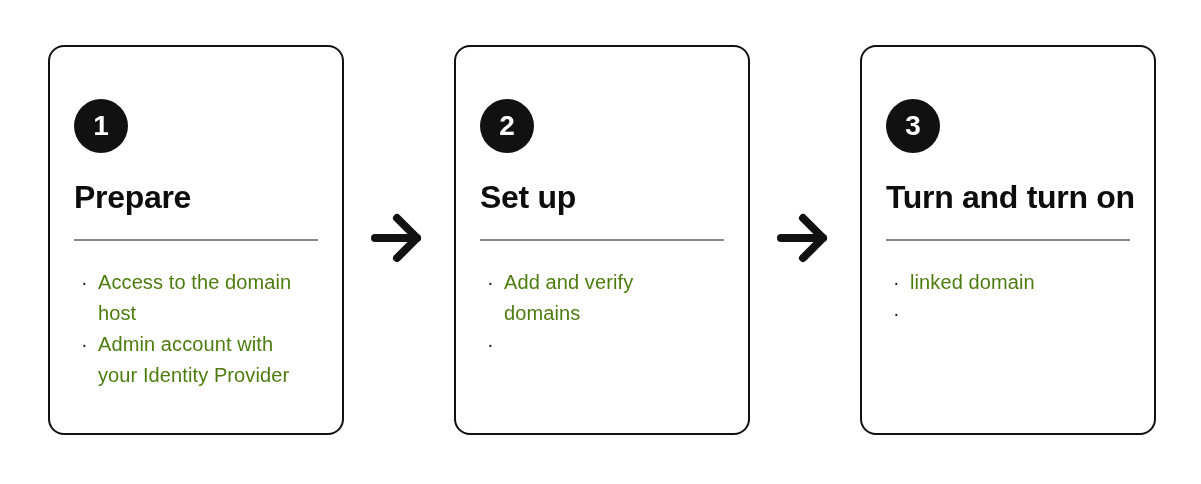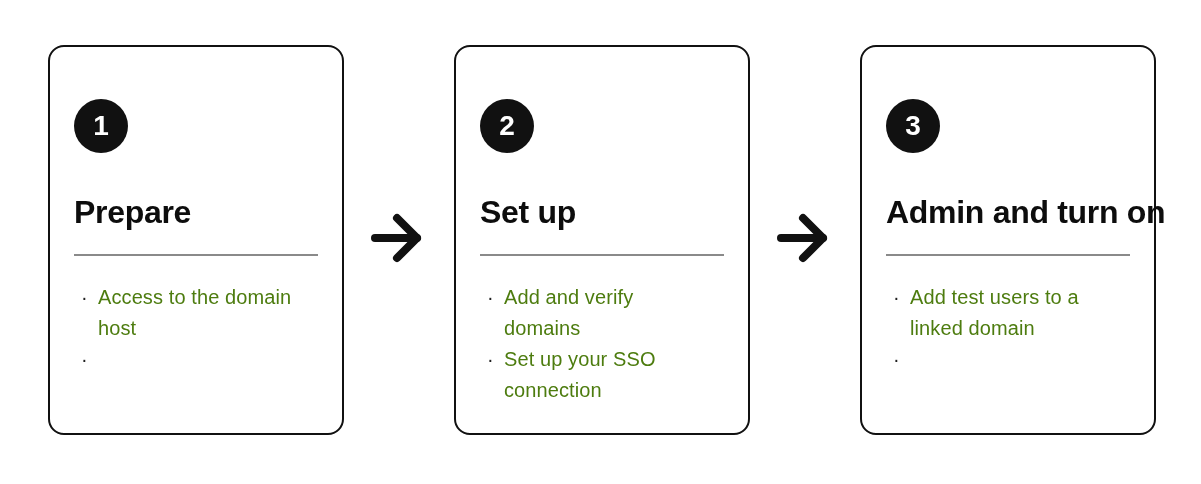--- a/index.html
+++ b/index.html
@@ -36,21 +36,21 @@
     border-radius: 50%;
     background: #111111;
     color: #ffffff;
     display: flex;
     align-items: center;
     justify-content: center;
     font-size: 28px;
     font-weight: bold;
   }
   .step-title {
-    margin-top: 41px;
+    margin-top: 26px;
     font-size: 32px;
     line-height: 36px;
     font-weight: bold;
     letter-spacing: -0.3px;
     white-space: nowrap;
     color: #0d0d0d;
   }
   .divider {
     margin-top: 24px;
     height: 0;
@@ -102,20 +102,24 @@
     <div class="bullet-list">
       <div class="bullet-item">
         <span class="bullet-marker">·</span>
         <span class="bullet-text">
           <span class="bullet-line">Access to the domain</span>
           <span class="bullet-line">host</span>
         </span>
       </div>
       <div class="bullet-item">
         <span class="bullet-marker">·</span>
+        <span class="bullet-text">
+          <span class="bullet-line">Admin account with</span>
+          <span class="bullet-line">your Identity Provider</span>
+        </span>
       </div>
     </div>
   </div>
 
   <div class="arrow-gap">
     <svg width="56" height="50" viewBox="0 0 56 50">
       <line x1="4" y1="25" x2="46" y2="25" stroke="#111111" stroke-width="8" stroke-linecap="round"></line>
       <polyline points="26,5 46,25 26,45" fill="none" stroke="#111111" stroke-width="8" stroke-linecap="round" stroke-linejoin="round"></polyline>
     </svg>
   </div>
@@ -129,46 +133,41 @@
     <div class="bullet-list">
       <div class="bullet-item">
         <span class="bullet-marker">·</span>
         <span class="bullet-text">
           <span class="bullet-line">Add and verify</span>
           <span class="bullet-line">domains</span>
         </span>
       </div>
       <div class="bullet-item">
         <span class="bullet-marker">·</span>
-        <span class="bullet-text">
-          <span class="bullet-line">Set up your SSO</span>
-          <span class="bullet-line">connection</span>
-        </span>
       </div>
     </div>
   </div>
 
   <div class="arrow-gap">
     <svg width="56" height="50" viewBox="0 0 56 50">
       <line x1="4" y1="25" x2="46" y2="25" stroke="#111111" stroke-width="8" stroke-linecap="round"></line>
       <polyline points="26,5 46,25 26,45" fill="none" stroke="#111111" stroke-width="8" stroke-linecap="round" stroke-linejoin="round"></polyline>
     </svg>
   </div>
 
   <div class="step-card">
     <div class="badge">
       <span>3</span>
     </div>
-    <div class="step-title">Admin and turn on</div>
+    <div class="step-title">Turn and turn on</div>
     <div class="divider"></div>
     <div class="bullet-list">
       <div class="bullet-item">
         <span class="bullet-marker">·</span>
         <span class="bullet-text">
-          <span class="bullet-line">Add test users to a</span>
           <span class="bullet-line">linked domain</span>
         </span>
       </div>
       <div class="bullet-item">
         <span class="bullet-marker">·</span>
         <span class="bullet-text">
         </span>
       </div>
     </div>
   </div>

